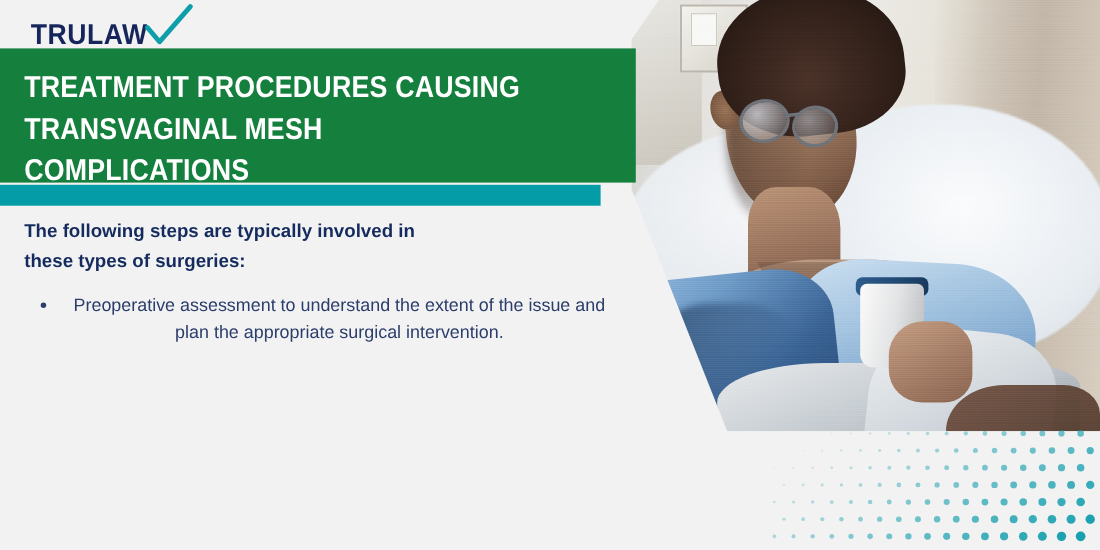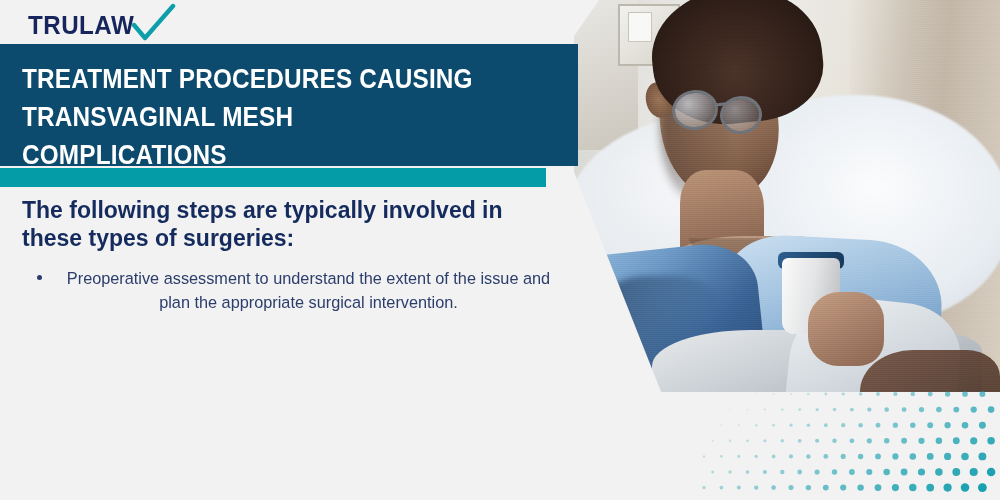--- a/index.html
+++ b/index.html
@@ -19,21 +19,21 @@
     height:500px;
     background:#f2f2f2;
   }
 
   
   #logo {
     position:absolute;
     left:28px; top:6px;
     width:200px; height:38px;
     display:flex;
-    align-items:center;
+    align-items:flex-end;
   }
   #logo-text {
     font-family:"Liberation Sans", sans-serif;
     font-weight:bold;
     font-size:26px;
     letter-spacing:0.5px;
     color:#16265c;
     line-height:1;
     transform:scaleX(0.93);
     transform-origin:left center;
@@ -209,21 +209,21 @@
     background-image:
       repeating-linear-gradient(0deg, rgba(255,255,255,.035) 0 1px, rgba(0,0,0,.025) 1px 2px);
     mix-blend-mode:overlay;
   }
 
   
   #banner {
     position:absolute;
     left:0; top:44px;
     width:578px; height:122px;
-    background:#0c4a6e;
+    background:#15803d;
     z-index:6;
   }
   #banner-title {
     position:absolute;
     left:22px; top:16px;
     width:540px;
     color:#ffffff;
     font-family:"Liberation Sans", sans-serif;
     font-weight:bold;
     font-size:27.5px;
@@ -244,21 +244,21 @@
     z-index:6;
   }
 
   
   #copy { position:absolute; left:0; top:196px; width:565px; z-index:7; }
   #lede {
     margin:0 0 14px 22px;
     width:516px;
     color:#152b5e;
     font-weight:bold;
-    font-size:23px;
+    font-size:17px;
     line-height:28px;
     white-space:pre-line;
   }
   #bullets { list-style:none; margin:0; padding:0;text-align:center; }
   #bullets li {
     position:relative;
     margin:0 0 17px 0;
     padding-left:52px;
     width:565px;
     color:#2b3d6b;

